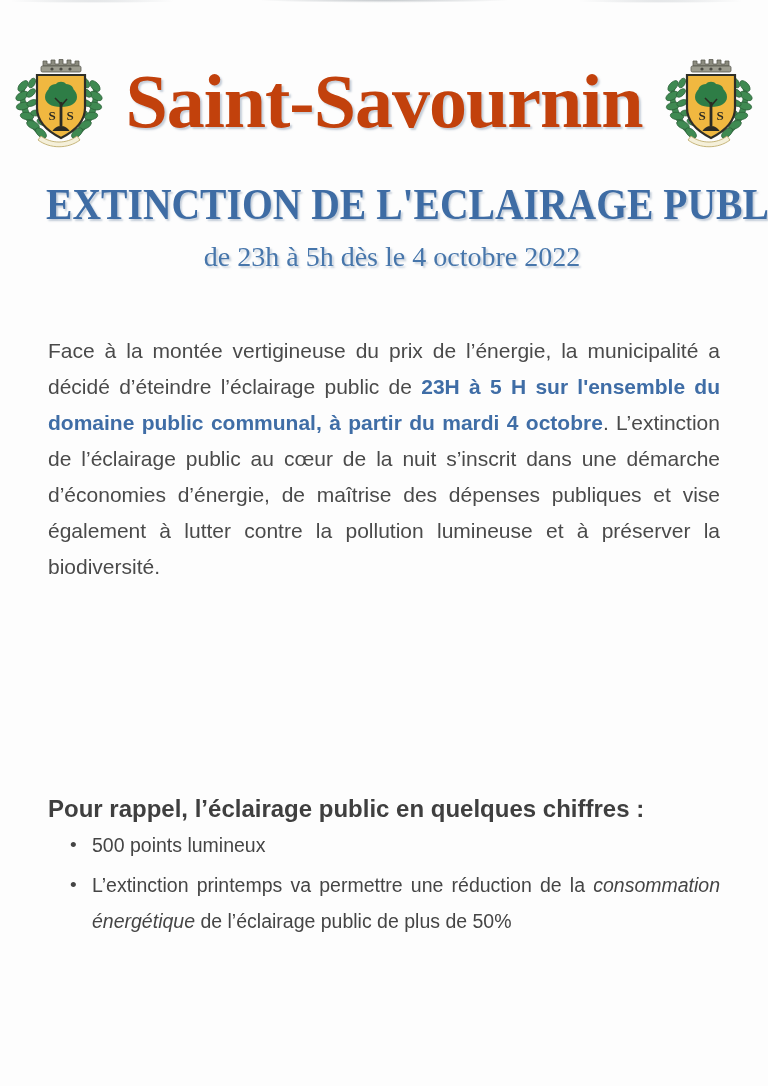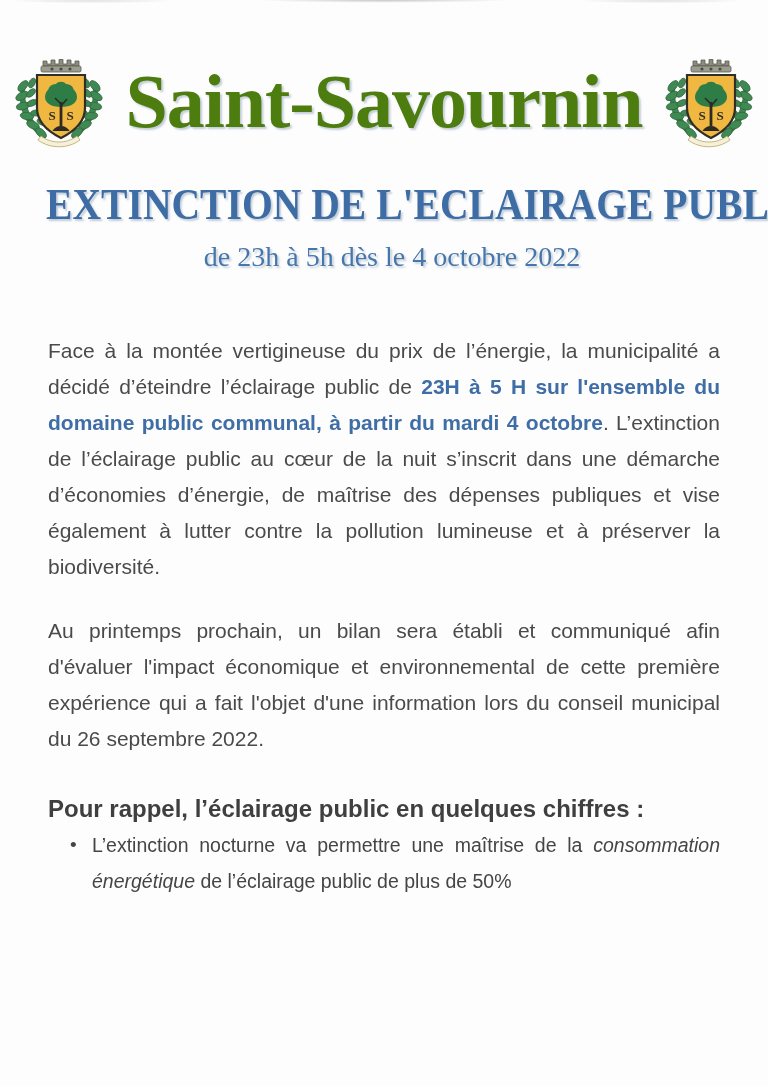--- a/index.html
+++ b/index.html
@@ -45,21 +45,21 @@
   .crest {
     width: 104px;
     height: 104px;
     flex: 0 0 auto;
   }
   .town-name {
     font-family: "Liberation Serif", "DejaVu Serif", serif;
     font-size: 76px;
     line-height: 1;
     font-weight: 700;
-    color: #4d7c0f;
+    color: #c2410c;
     letter-spacing: -1px;
     white-space: nowrap;
     text-shadow: 2px 2px 2px rgba(150,165,185,0.55);
     padding-bottom: 6px;
   }
 
   
   .headline {
     position: absolute;
     top: 181px;
@@ -269,22 +269,22 @@
     </svg>
 
   </div>
 
   <div class="headline">EXTINCTION DE L'ECLAIRAGE PUBLIC</div>
   <div class="subheadline">de 23h à 5h dès le 4 octobre 2022</div>
 
   <div class="body-col">
     <p class="para"><span>Face à la montée vertigineuse du prix de l’énergie, la municipalité a décidé d’éteindre l’éclairage public de </span><span class="hl">23H à 5 H sur l'ensemble du domaine public communal, à partir du mardi 4 octobre</span><span>. L’extinction de l’éclairage public au cœur de la nuit s’inscrit dans une démarche d’économies d’énergie, de maîtrise des dépenses publiques et vise également à lutter contre la pollution lumineuse et à préserver la biodiversité.</span></p>
 
-    <p class="para">Au printemps prochain, un bilan sera établi et communiqué afin d'évaluer l'impact économique et environnemental de cette première expérience qui a fait l'objet d'une information lors du conseil municipal du 26 septembre 2022.</p>
   </div>
 
   <div class="recap">Pour rappel, l’éclairage public en quelques chiffres :</div>
 
   <ul class="figures">
-    <li><span>L’extinction nocturne va permettre une maîtrise de la </span><span class="ital">consommation énergétique</span><span> de l’éclairage public de plus de 50%</span></li>
+    <li><span>500 points lumineux</span><span class="ital"></span><span></span></li>
+    <li><span>L’extinction printemps va permettre une réduction de la </span><span class="ital">consommation énergétique</span><span> de l’éclairage public de plus de 50%</span></li>
   </ul>
 
 </div>
 
 </body></html>

